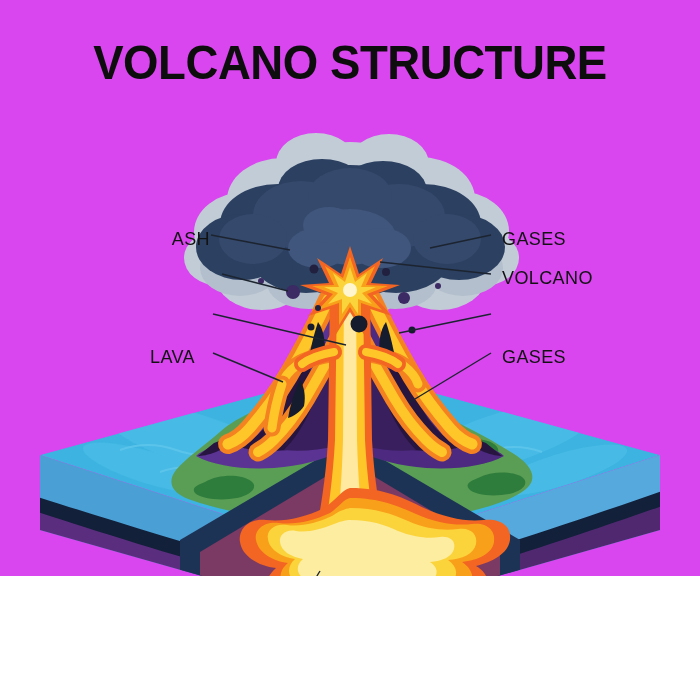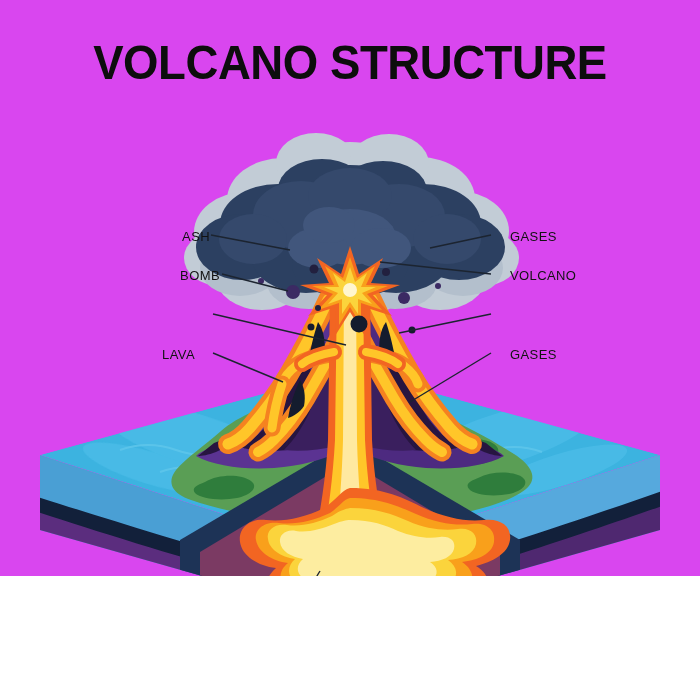--- a/index.html
+++ b/index.html
@@ -32,27 +32,27 @@
     white-space: nowrap;
   }
   #figure {
     position: absolute;
     top: 0;
     left: 0;
   }
   .lbl {
     position: absolute;
     font-family: "Liberation Sans", "DejaVu Sans", sans-serif;
-    font-size: 13px;
+    font-size: 18px;
     letter-spacing: 0.4px;
     color: #121212;
     white-space: nowrap;
     line-height: 1;
   }
-  .lbl.right { text-align: center; margin-left: 8px; }
+  .lbl.right { text-align: center; }
   .lbl.left  { text-align: right; }
 </style>
 </head>
 <body>
 
 <div id="page">
 
   <div id="title">VOLCANO STRUCTURE</div>
 
   <svg id="figure" width="700" height="700" viewBox="0 0 700 700">
@@ -406,21 +406,20 @@
       <line x1="491" y1="235" x2="430" y2="248"></line>
       <line x1="491" y1="274" x2="380" y2="262"></line>
       <line x1="491" y1="314" x2="399" y2="333"></line>
       <line x1="491" y1="353" x2="410" y2="402"></line>
 
       <line x1="285" y1="628" x2="320" y2="571"></line>
     </g>
   </svg>
 
   <div class="lbl left" style="left:60px;  top:230px;  width:150px;">ASH</div>
-  <div class="lbl left" style="left:60px;  top:269px;  width:160px;">BOMB</div>
   <div class="lbl left" style="left:44px;  top:348px;  width:151px;">LAVA</div>
 
   <div class="lbl right" style="left:502px; top:230px;">GASES</div>
   <div class="lbl right" style="left:502px; top:269px;">VOLCANO</div>
   <div class="lbl right" style="left:502px; top:348px;">GASES</div>
 
 
 </div>
 
 </body></html>

